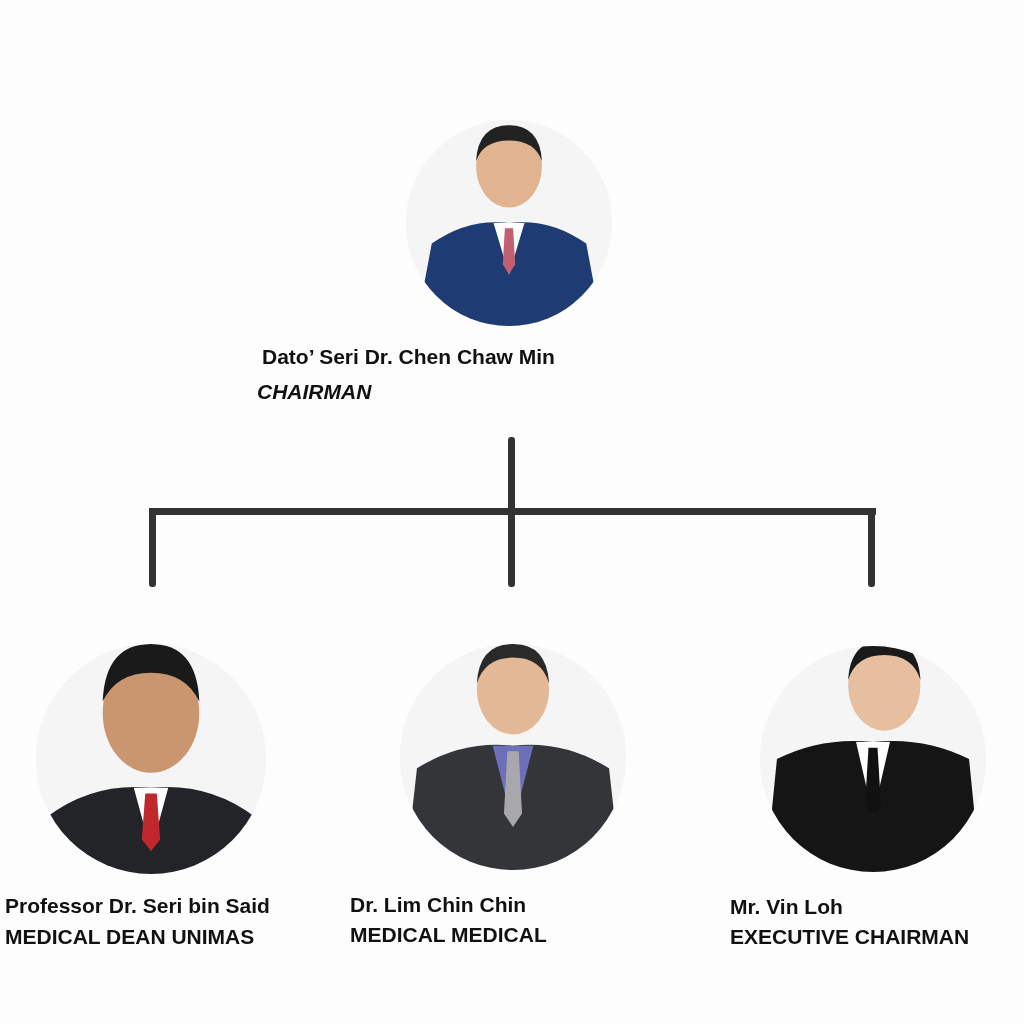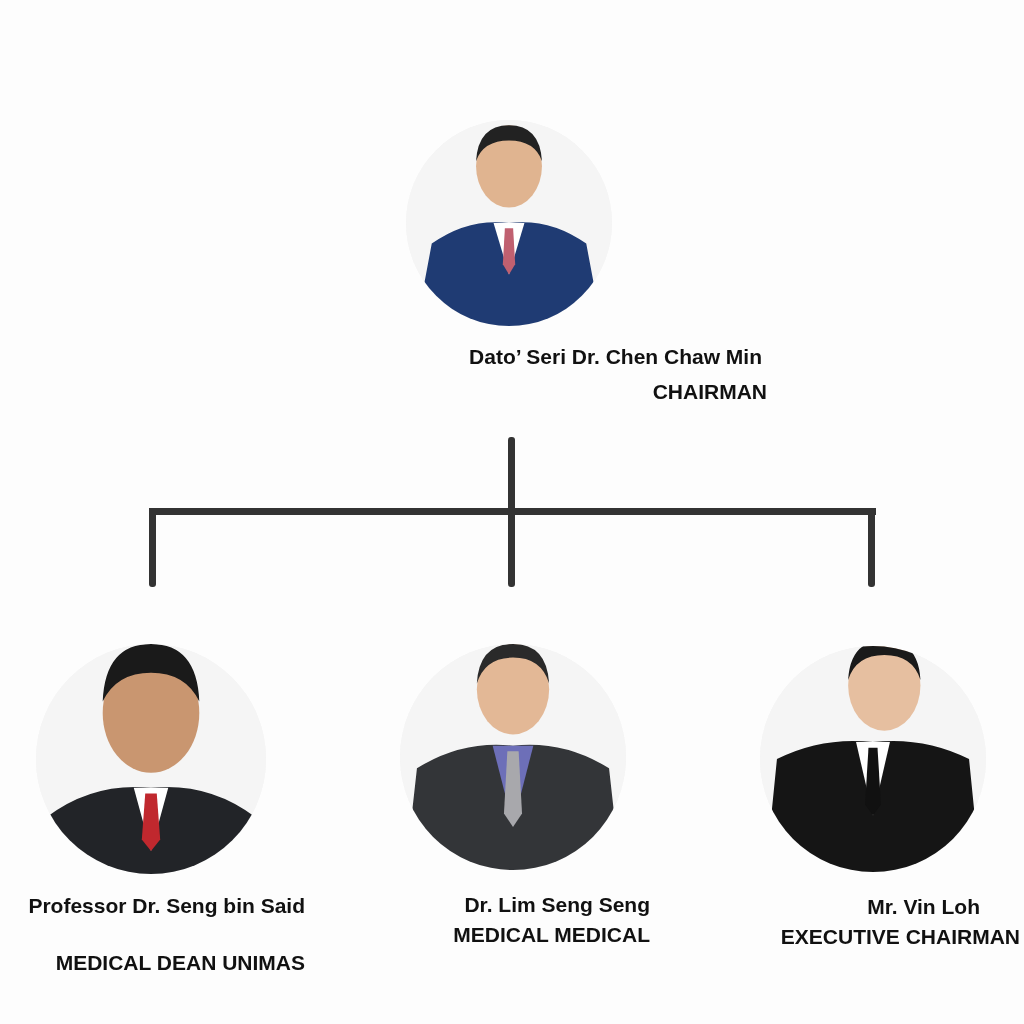--- a/index.html
+++ b/index.html
@@ -1,67 +1,67 @@
 <!DOCTYPE html>
 <html><head>
   <meta charset="utf-8">
   <style>
     html, body { margin:0; padding:0; }
     body { width:1024px; height:1024px; background:#fdfdfd; position:relative; overflow:hidden;
            font-family:"Liberation Sans", sans-serif; color:#111; }
     .photo { position:absolute; border-radius:50%; overflow:hidden; background:#f3f3f3; }
     .photo svg { width:100%; height:100%; display:block; }
-    .name { position:absolute; font-weight:bold; font-size:21px; text-align:right; white-space:nowrap; line-height:30px; }
+    .name { position:absolute; font-weight:bold; font-size:21px; text-align:left; white-space:nowrap; line-height:30px; }
     .conn { position:absolute; background:#333; }
   </style>
 </head>
 <body>
 
 <div class="photo" style="left:406px;top:120px;width:206px;height:206px;">
   <svg viewBox="0 0 200 200">
     <rect width="200" height="200" fill="#f5f5f5"></rect>
     <path d="M10 200 L25 120 Q60 95 100 100 Q140 95 175 120 L190 200 Z" fill="#1f3b73"></path>
     <path d="M85 100 L100 150 L115 100 Z" fill="#fff"></path>
     <path d="M96 105 L104 105 L106 140 L100 150 L94 140 Z" fill="#c06070"></path>
     <ellipse cx="100" cy="45" rx="32" ry="40" fill="#e0b490"></ellipse>
     <path d="M68 40 Q70 5 100 5 Q130 5 132 40 Q125 20 100 20 Q75 20 68 40 Z" fill="#222"></path>
   </svg>
 </div>
 <div class="name" style="left:262px;top:342px;width:500px;">Dato’ Seri Dr. Chen Chaw Min</div>
-<div class="name" style="left:267px;top:377px;width:500px;">CHAIRMAN</div>
+<div class="name" style="left:257px;top:377px;width:500px;font-style:italic;">CHAIRMAN</div>
 
 <div class="conn" style="left:508px;top:437px;width:7px;height:150px;border-radius:3px;"></div>
 <div class="conn" style="left:149px;top:508px;width:727px;height:7px;"></div>
 <div class="conn" style="left:149px;top:508px;width:7px;height:79px;border-radius:0 0 3px 3px;"></div>
 <div class="conn" style="left:868px;top:508px;width:7px;height:79px;border-radius:0 0 3px 3px;"></div>
 
 <div class="photo" style="left:36px;top:644px;width:230px;height:230px;">
   <svg viewBox="0 0 200 200">
     <rect width="200" height="200" fill="#f5f5f5"></rect>
     <path d="M0 200 L10 150 Q50 120 100 125 Q150 120 190 150 L200 200 Z" fill="#222428"></path>
     <path d="M85 125 L100 180 L115 125 Z" fill="#fff"></path>
     <path d="M95 130 L105 130 L108 170 L100 180 L92 170 Z" fill="#c0282e"></path>
     <ellipse cx="100" cy="60" rx="42" ry="52" fill="#c99670"></ellipse>
     <path d="M58 50 Q60 0 100 0 Q140 0 142 50 Q130 25 100 25 Q70 25 58 50 Z" fill="#1a1a1a"></path>
   </svg>
 </div>
-<div class="name" style="left:5px;top:891px;width:300px;">Professor Dr. Seng bin Said</div>
-<div class="name" style="left:5px;top:948px;width:300px;">MEDICAL DEAN UNIMAS</div>
+<div class="name" style="left:5px;top:891px;width:300px;">Professor Dr. Seri bin Said</div>
+<div class="name" style="left:5px;top:922px;width:300px;">MEDICAL DEAN UNIMAS</div>
 
 <div class="photo" style="left:400px;top:644px;width:226px;height:226px;">
   <svg viewBox="0 0 200 200">
     <rect width="200" height="200" fill="#f5f5f5"></rect>
     <path d="M5 200 L15 110 Q55 85 100 90 Q145 85 185 110 L195 200 Z" fill="#333538"></path>
     <path d="M82 90 L100 160 L118 90 Z" fill="#6d6fb8"></path>
     <path d="M95 95 L105 95 L108 150 L100 162 L92 150 Z" fill="#a8a8ac"></path>
     <ellipse cx="100" cy="40" rx="32" ry="40" fill="#e3b896"></ellipse>
     <path d="M68 35 Q70 0 100 0 Q130 0 132 35 Q125 12 100 12 Q75 12 68 35 Z" fill="#2a2a2a"></path>
   </svg>
 </div>
-<div class="name" style="left:350px;top:890px;width:300px;">Dr. Lim Seng Seng</div>
+<div class="name" style="left:350px;top:890px;width:300px;">Dr. Lim Chin Chin</div>
 <div class="name" style="left:350px;top:920px;width:300px;">MEDICAL MEDICAL</div>
 
 <div class="photo" style="left:760px;top:646px;width:226px;height:226px;">
   <svg viewBox="0 0 200 200">
     <rect width="200" height="200" fill="#f5f5f5"></rect>
     <path d="M5 200 L15 100 Q55 80 100 85 Q145 80 185 100 L195 200 Z" fill="#151515"></path>
     <path d="M85 85 L100 150 L115 85 Z" fill="#fff"></path>
     <path d="M96 90 L104 90 L107 140 L100 150 L93 140 Z" fill="#111"></path>
     <ellipse cx="110" cy="35" rx="32" ry="40" fill="#e6bfa0"></ellipse>
     <path d="M78 30 Q80 -5 110 -5 Q140 -5 142 30 Q135 8 110 8 Q85 8 78 30 Z" fill="#1a1a1a"></path>

